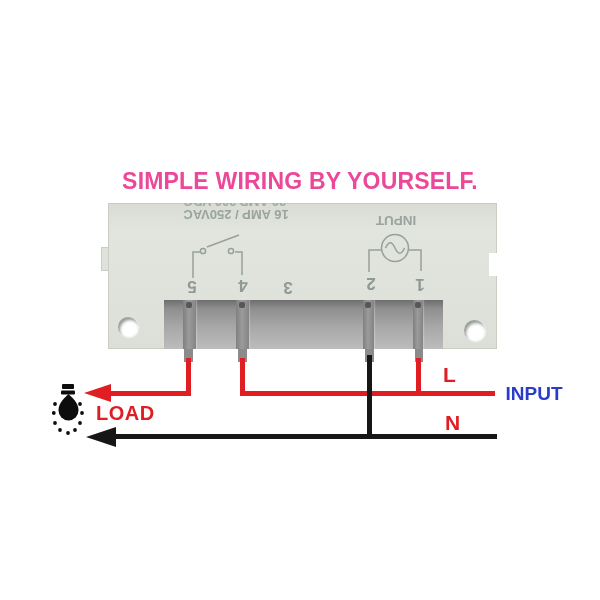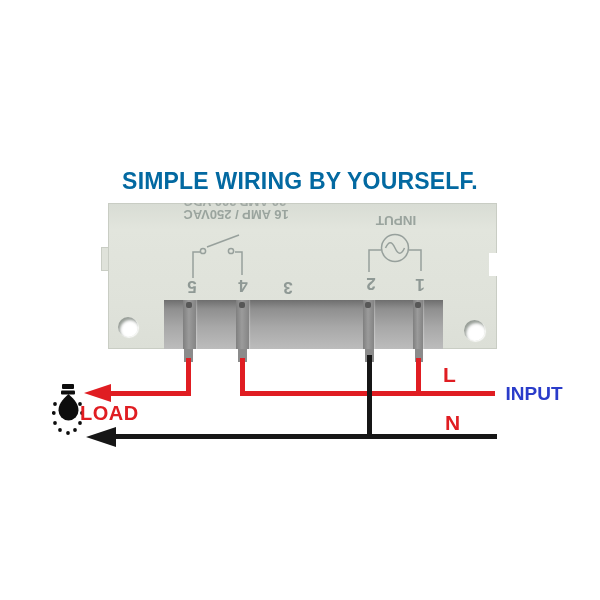--- a/index.html
+++ b/index.html
@@ -4,21 +4,21 @@
 <style>
   html,body{margin:0;padding:0;background:#ffffff;}
   #stage{
     position:relative;width:600px;height:600px;background:#ffffff;overflow:hidden;
     font-family:"Liberation Sans", sans-serif;
   }
   .abs{position:absolute;}
   
   .title{
     left:0;top:168px;width:600px;text-align:center;
-    font-size:23px;font-weight:bold;color:#0369a1;letter-spacing:0.2px;
+    font-size:23px;font-weight:bold;color:#ec4899;letter-spacing:0.2px;
   }
   
   .device{
     left:108px;top:203px;width:389px;height:146px;
     background:linear-gradient(180deg,#d8dcd4 0%,#e2e5dd 18%,#dfe2da 70%,#dcdfd7 100%);
     box-shadow:0 0 0 1px #c9cdc4 inset;
   }
   .side-tab{
     left:-7px;top:44px;width:8px;height:24px;
     background:#dfe2da;box-shadow:0 0 0 1px #c9cdc4 inset;
@@ -155,20 +155,20 @@
       <circle cx="3" cy="41" r="1.9"></circle>
         <circle cx="8" cy="48" r="1.9"></circle>
       <circle cx="16" cy="51" r="1.9"></circle>
         <circle cx="23" cy="48" r="1.9"></circle>
       <circle cx="28" cy="41" r="1.9"></circle>
         <circle cx="30" cy="31" r="1.9"></circle>
       <circle cx="28" cy="22" r="1.9"></circle>
     </g>
   </svg>
 
-  <div class="abs lbl-red" style="left:80px;top:402px;font-size:20px;letter-spacing:0.5px;">LOAD</div>
+  <div class="abs lbl-red" style="left:96px;top:402px;font-size:20px;letter-spacing:0.5px;">LOAD</div>
   <div class="abs lbl-red" style="left:443px;top:363px;font-size:21px;">L</div>
   <div class="abs lbl-red" style="left:445px;top:411px;font-size:21px;">N</div>
   <div class="abs input-block">
     <div class="lbl-blue">INPUT</div>
   </div>
 
 </div>
 
 </body></html>

